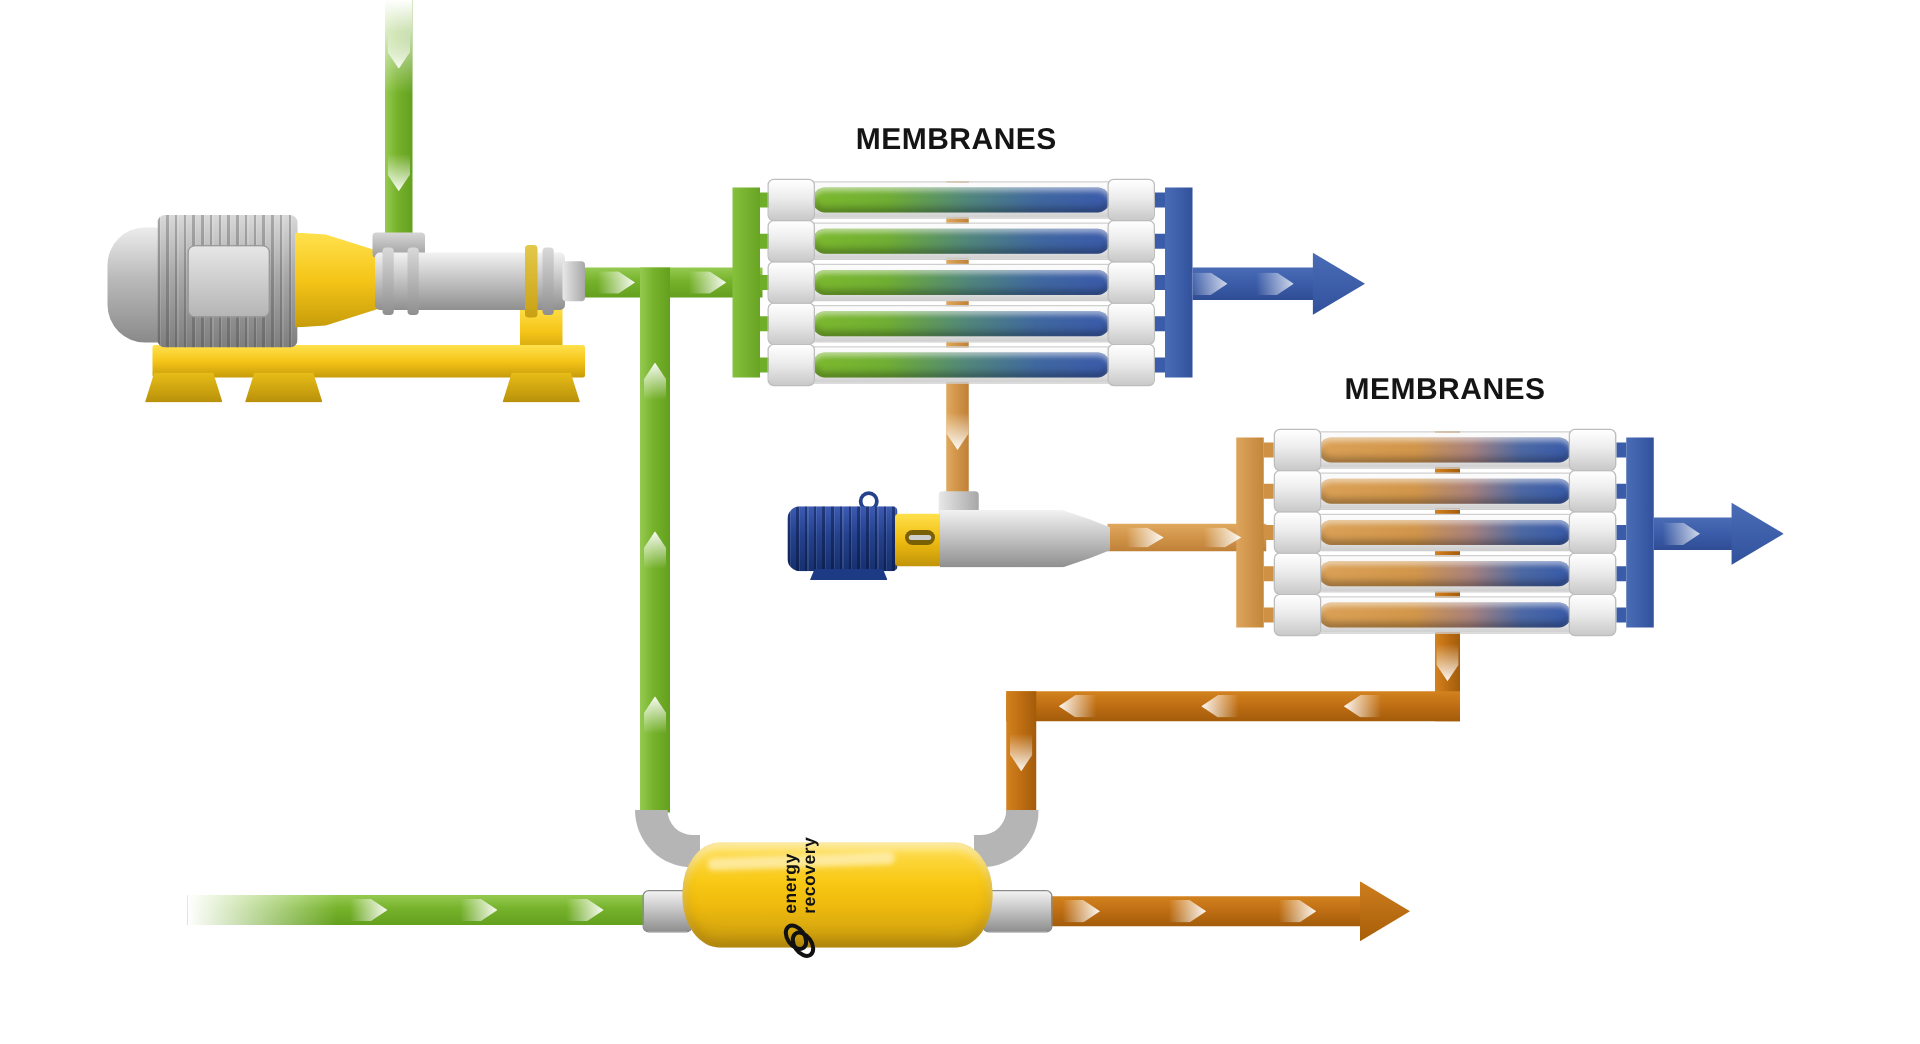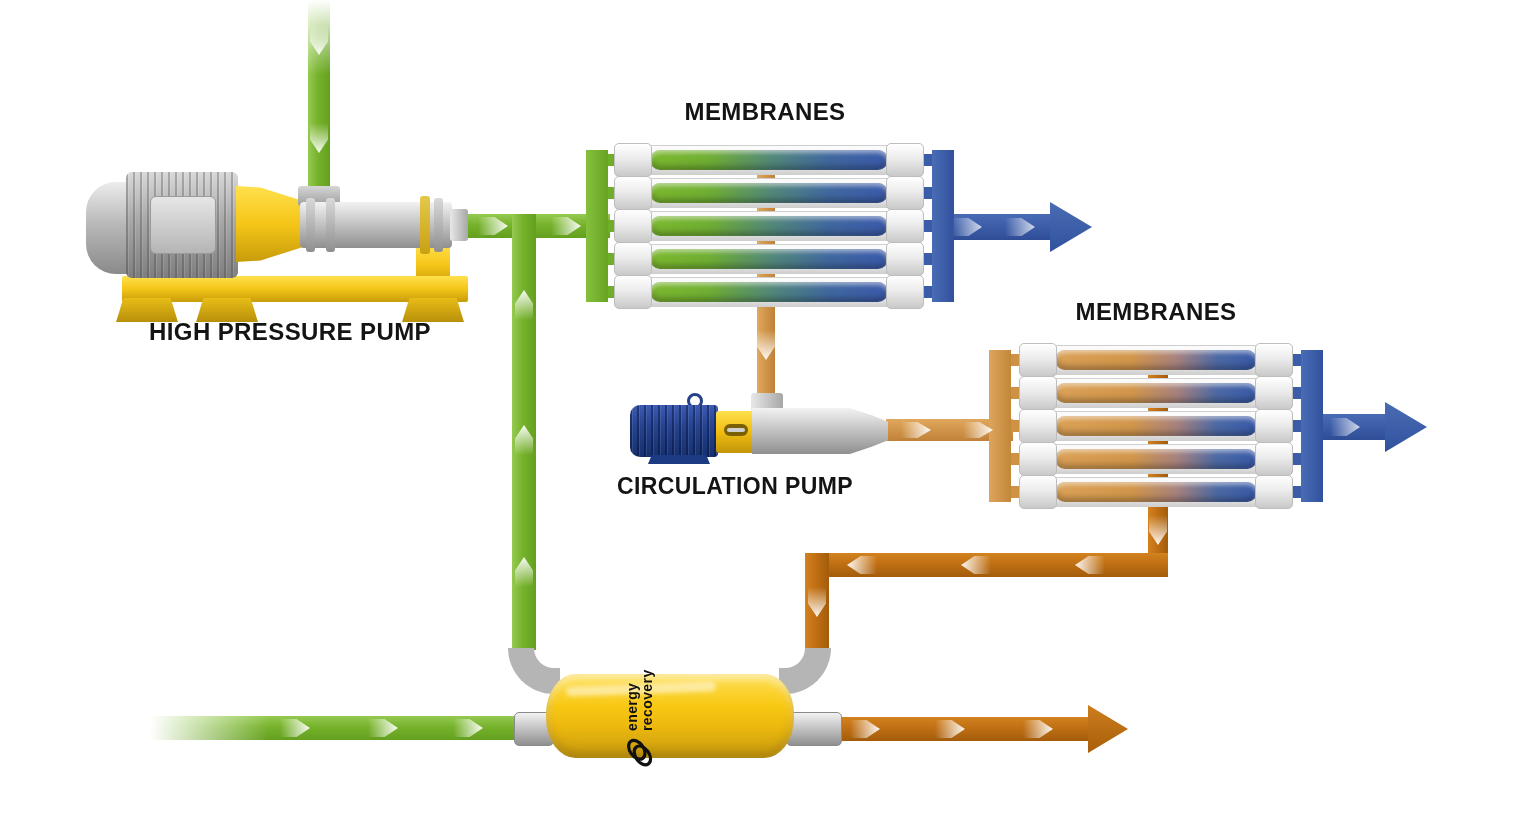--- a/index.html
+++ b/index.html
@@ -207,35 +207,33 @@
     <div class="abs silver-v" style="left:450px;top:209px;width:18px;height:32px;z-index:3;border-radius:3px;"></div>
     <div class="abs yellow" style="left:416px;top:244px;width:34px;height:42px;z-index:2;"></div>
     <div class="abs yellow" style="left:122px;top:276px;width:346px;height:26px;z-index:2;border-radius:2px;"></div>
     <div class="abs" style="left:116px;top:298px;width:62px;height:24px;z-index:2;clip-path:polygon(12% 0,88% 0,100% 100%,0 100%);
                 background:linear-gradient(180deg,#e8bd18,#b8900a);"></div>
     <div class="abs" style="left:196px;top:298px;width:62px;height:24px;z-index:2;clip-path:polygon(12% 0,88% 0,100% 100%,0 100%);
                 background:linear-gradient(180deg,#e8bd18,#b8900a);"></div>
     <div class="abs" style="left:402px;top:298px;width:62px;height:24px;z-index:2;clip-path:polygon(12% 0,88% 0,100% 100%,0 100%);
                 background:linear-gradient(180deg,#e8bd18,#b8900a);"></div>
   </div>
-  <div class="lbl" style="left:290px;top:318px;font-size:24px;">HIGH PRESSURE PUMP</div>
 
   <div>
     <div class="abs silver-v" style="left:751px;top:393px;width:32px;height:30px;z-index:3;border-radius:3px;"></div>
     <div class="abs" style="left:687px;top:393px;width:10px;height:10px;z-index:3;border:3px solid #24418c;border-radius:50%;"></div>
     <div class="abs fins-blue" style="left:630px;top:405px;width:88px;height:52px;z-index:3;border-radius:10px 4px 4px 10px;"></div>
     <div class="abs" style="left:648px;top:455px;width:62px;height:9px;z-index:3;clip-path:polygon(6% 0,94% 0,100% 100%,0 100%);background:#1d3a85;"></div>
     <div class="abs" style="left:716px;top:411px;width:38px;height:42px;z-index:3;border-radius:3px;
                 background:linear-gradient(180deg,#ffe14d,#f0bd10 50%,#c2940a);"></div>
     <div class="abs" style="left:724px;top:424px;width:24px;height:12px;z-index:3;border-radius:6px;background:#7a6005;"></div>
     <div class="abs" style="left:727px;top:428px;width:18px;height:4px;z-index:3;border-radius:2px;background:#cfcfcf;"></div>
     <div class="abs silver" style="left:752px;top:408px;width:136px;height:46px;z-index:3;
                 clip-path:polygon(0 0,72% 0,88% 16%,100% 30%,100% 70%,88% 84%,72% 100%,0 100%);"></div>
   </div>
-  <div class="lbl" style="left:735px;top:473px;font-size:23px;">CIRCULATION PUMP</div>
 
   <div>
     <div class="elbow" style="left:508px;top:648px;width:52px;height:46px;border-left:26px solid #b5b5b5;
                 border-bottom:26px solid #b5b5b5;border-bottom-left-radius:48px;"></div>
     <div class="elbow" style="left:779px;top:648px;width:52px;height:46px;border-right:26px solid #b5b5b5;
                 border-bottom:26px solid #b5b5b5;border-bottom-right-radius:48px;"></div>
     <div class="abs silver" style="left:514px;top:712px;width:40px;height:34px;z-index:2;border-radius:5px;border:1px solid #8b8b8b;box-sizing:border-box;"></div>
     <div class="abs silver" style="left:786px;top:712px;width:56px;height:34px;z-index:2;border-radius:5px;border:1px solid #8b8b8b;box-sizing:border-box;"></div>
     <div class="abs" style="left:546px;top:674px;width:248px;height:84px;z-index:3;border-radius:30px 30px 30px 30px / 40px 40px 40px 40px;
                 background:linear-gradient(180deg,#ffdf55 0%,#f8c814 38%,#edb90e 62%,#c6990f 100%);

